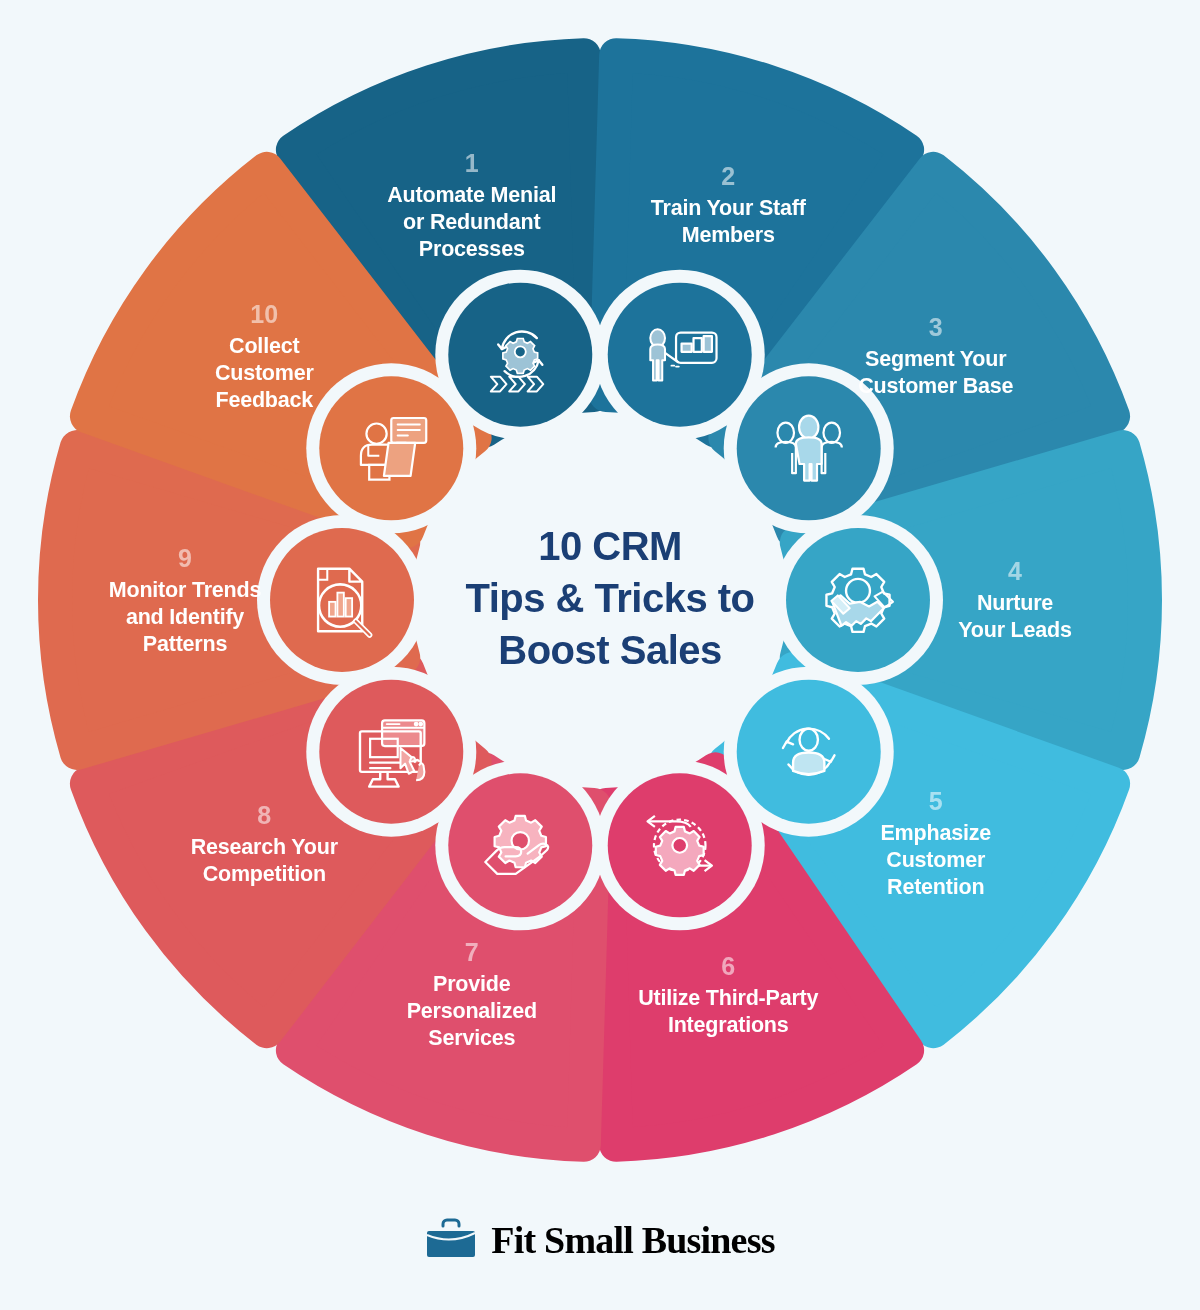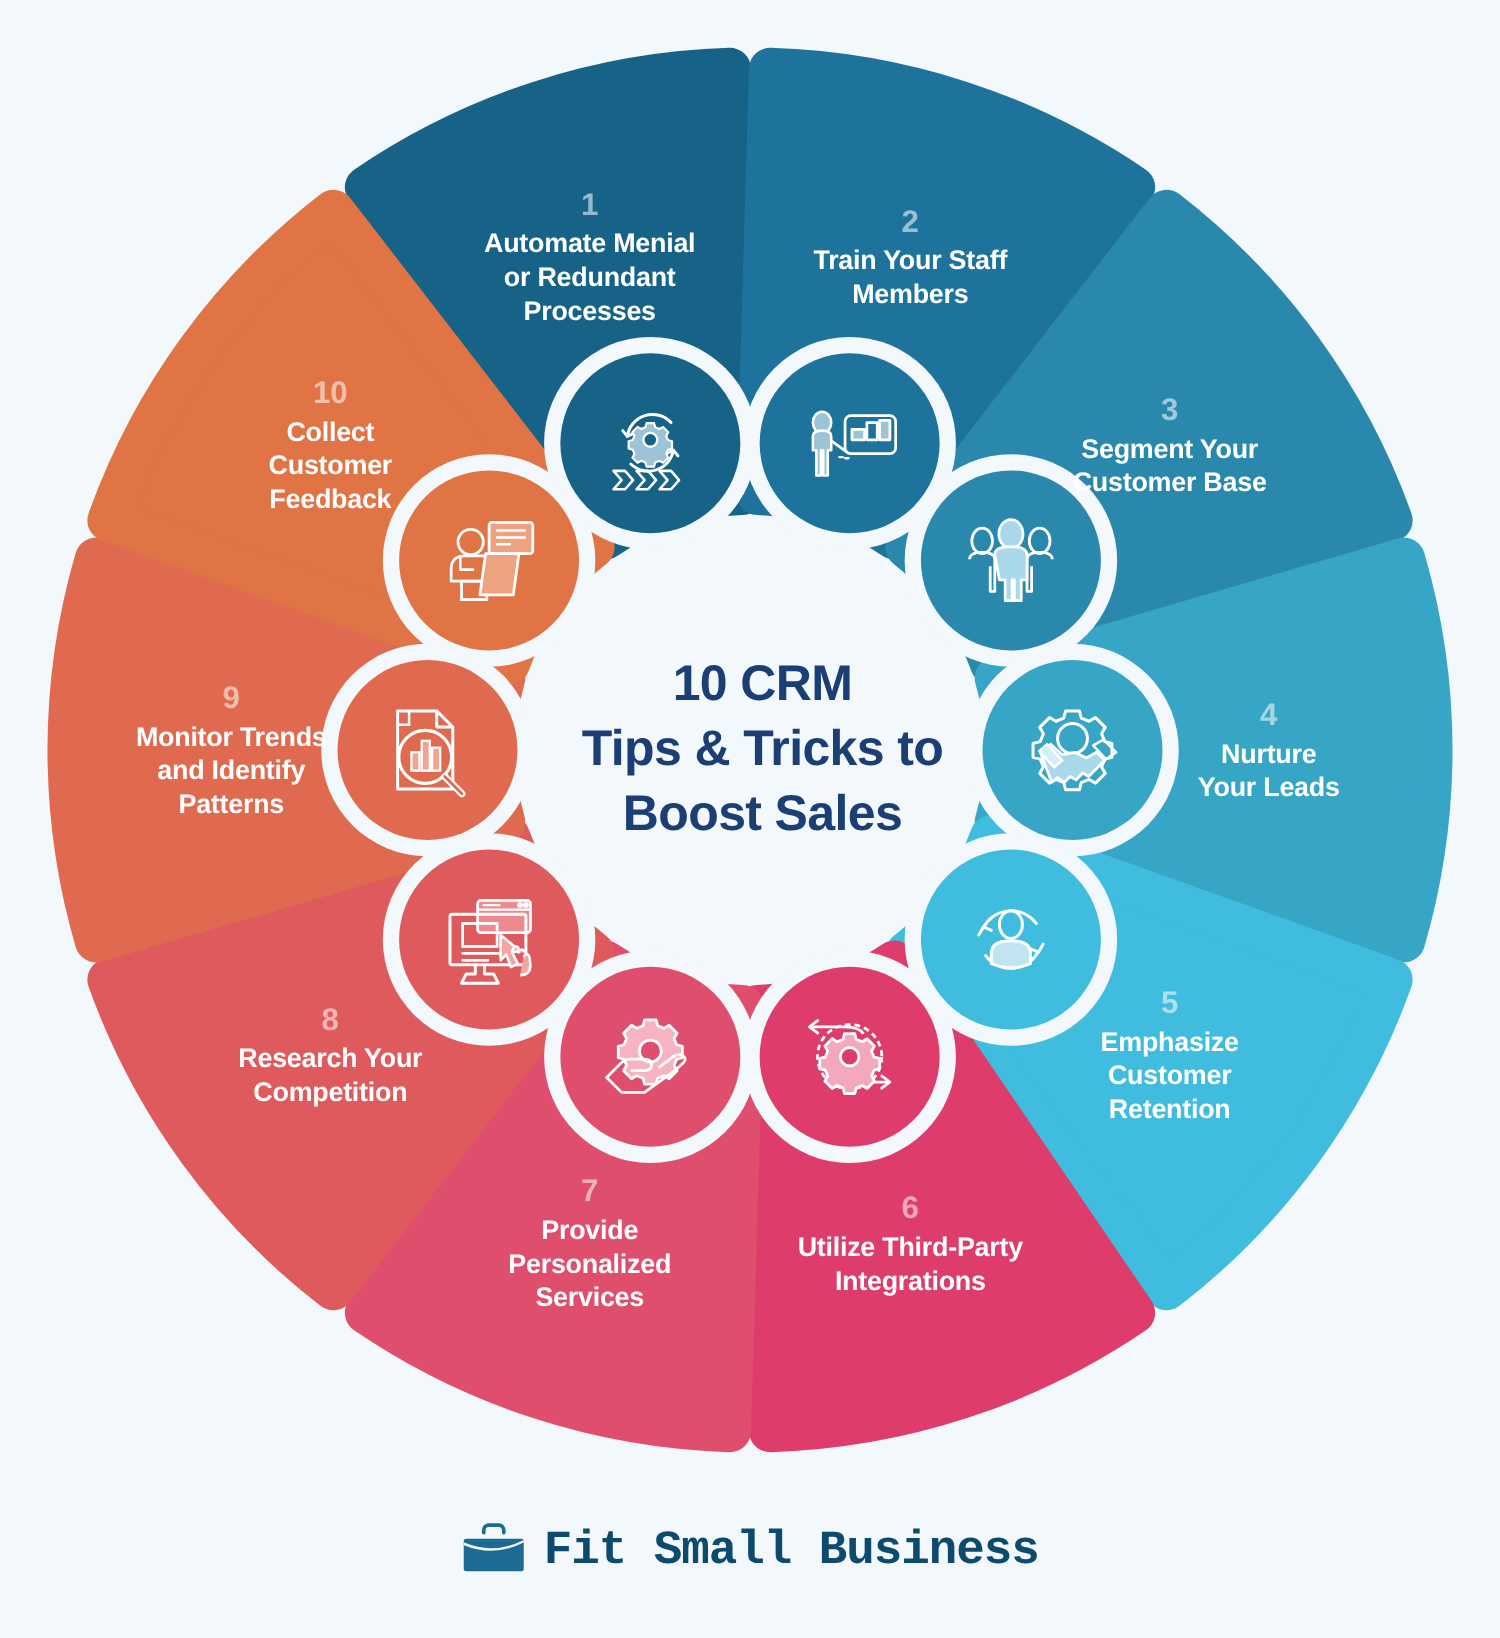--- a/index.html
+++ b/index.html
@@ -24,22 +24,22 @@
   .center-line{
     font-weight:bold;font-size:40px;
     text-anchor:middle;fill:#1b3f75;
     letter-spacing:-0.5px;
   }
   #footer{
     position:absolute;left:0;top:1190px;width:1200px;height:100px;
     display:flex;align-items:center;justify-content:center;gap:14px;
   }
   #footer .brand-text{
-    font-size:38px;font-weight:bold;color:#0c4a6e;letter-spacing:-0.8px;
-    font-family:Liberation Mono, monospace;
+    font-size:38px;font-weight:bold;color:#000000;letter-spacing:-0.8px;
+    font-family:Liberation Serif, serif;
   }
 </style>
 </head>
 <body>
 
 <svg id="wheel" viewBox="0 0 1200 1200">
   <defs>
 
     <g id="ic-gear-cycle">
       <g fill="none" stroke="#ffffff" stroke-width="2.6" stroke-linecap="round" stroke-linejoin="round">

